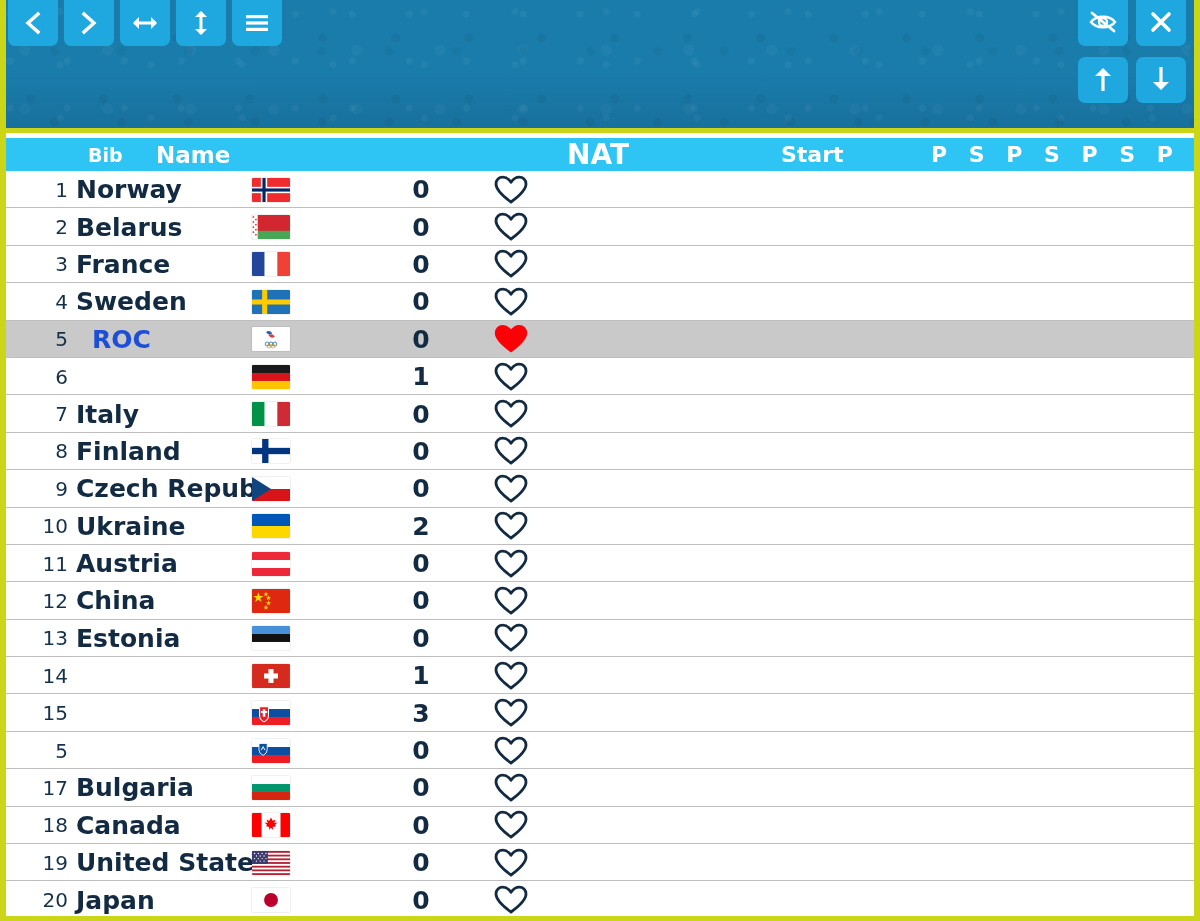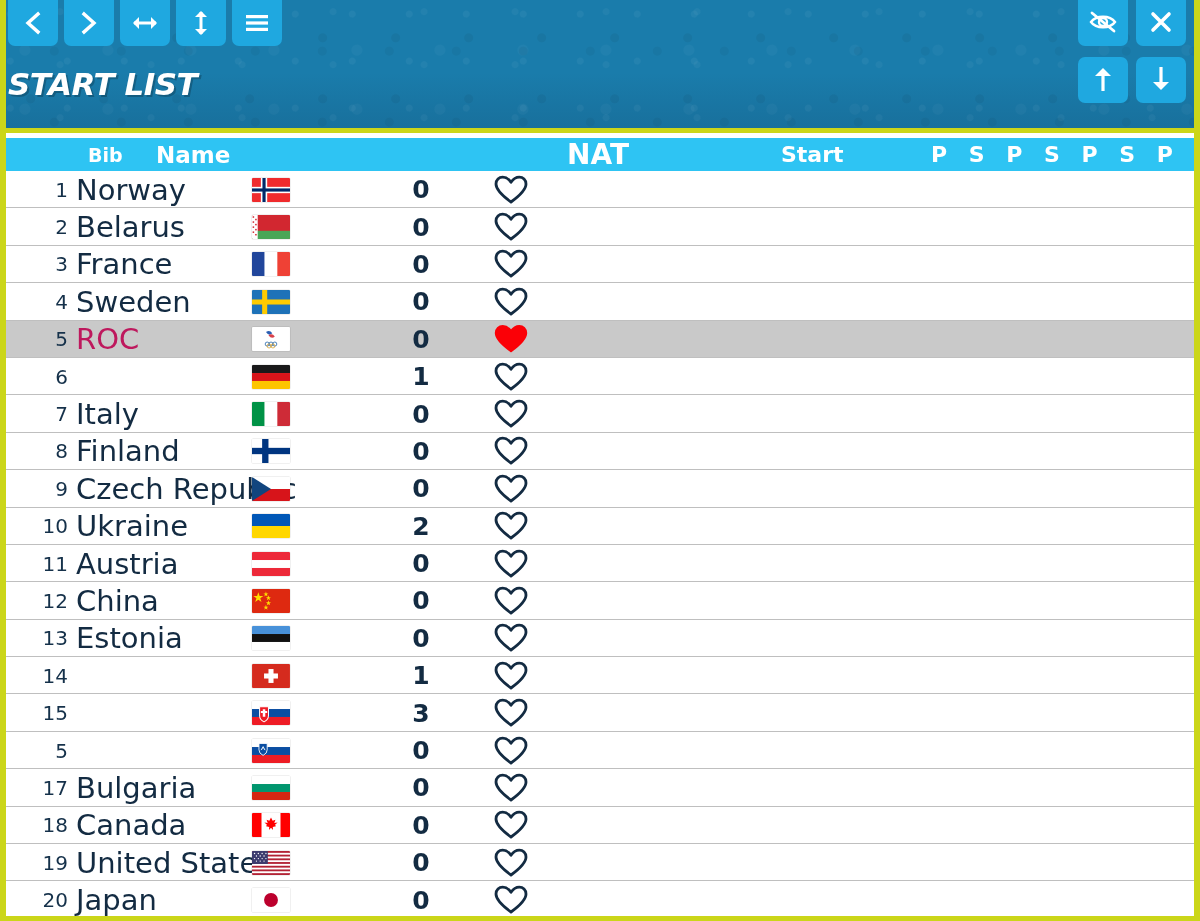--- a/index.html
+++ b/index.html
@@ -110,25 +110,25 @@
     position:absolute; top:0; height:37.4px;
     display:flex; align-items:center;
   }
   .c-bib{
     left:0; width:62px; justify-content:flex-end;
     font-size:20px; color:#15314a;
     font-family:"DejaVu Sans", sans-serif;
   }
   .c-name{
     left:70px;
-    font-size:29px; font-weight:normal; color:#132b42;
+    font-size:25px; font-weight:bold; color:#132b42;
     font-family:"DejaVu Sans", sans-serif;
     white-space:nowrap;
   }
-  .row.sel .c-name{ color:#be185d; }
+  .row.sel .c-name{ color:#1d4ed8;margin-left:16px; }
   .c-flag{
     left:243px; width:44px; justify-content:center;
   }
   .c-num{
     left:385px; width:60px; justify-content:center;
     font-size:25px; font-weight:bold; color:#132b42;
     font-family:"DejaVu Sans", sans-serif;
   }
   .c-heart{
     left:482px; width:46px; justify-content:center;
@@ -223,21 +223,20 @@
       <button class="ibtn2">
         <span>
           <svg width="22" height="28" viewBox="0 0 22 28">
             <path d="M11 2 L11 22" stroke="#fff" stroke-width="3.2"></path>
             <path d="M3 17 L11 25 L19 17 Z" fill="#fff"></path>
           </svg>
         </span>
       </button>
     </div>
 
-    <div class="title">START LIST</div>
   </div>
   <div class="header-bottom-rule"></div>
 
   <div class="table-wrap">
     <div class="thead">
       <div class="th th-bib">Bib</div>
       <div class="th th-name">Name</div>
       <div class="th th-nat">NAT</div>
       <div class="th th-start">Start</div>
       <div class="th th-ps">P S P S P S P S</div>

